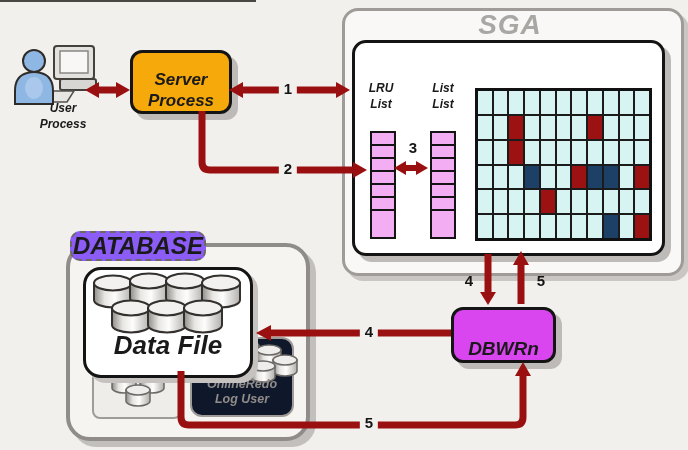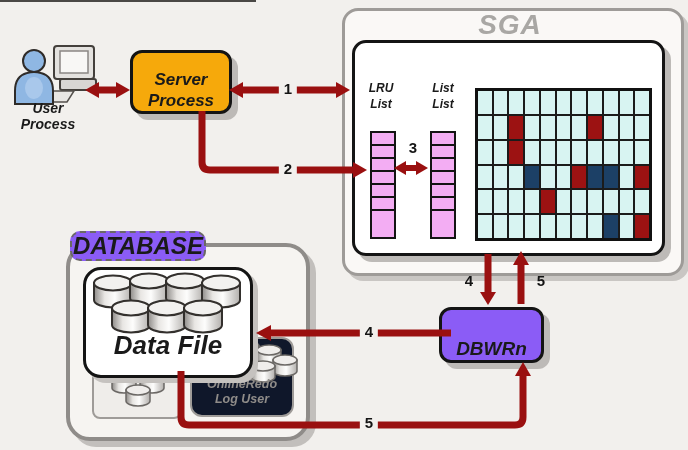--- a/index.html
+++ b/index.html
@@ -29,38 +29,38 @@
          grid-template-columns:repeat(11,1fr);grid-template-rows:repeat(6,1fr);
          gap:2px;background:#1B1B1B;border:3px solid #111;z-index:3;}
   .bgrid .cell{background:#D8F4F2;}
   .bgrid .cell.red{background:#9C1212;}
   .bgrid .cell.blue{background:#1C4066;}
 
   .process-box{background:#F6A90B;border:3px solid #141414;border-radius:12px;
                box-shadow:6px 6px 0 #BDBAB7;display:flex;flex-direction:column;
                align-items:center;justify-content:flex-end;z-index:3;}
   .server-box{left:130px;top:50px;width:96px;height:58px;font-size:17px;line-height:21px;}
-  .dbwr-box{left:439px;top:307px;width:99px;height:50px;background:#8b5cf6;font-size:19px;z-index:3;}
+  .dbwr-box{left:451px;top:307px;width:99px;height:50px;background:#d946ef;font-size:19px;z-index:3;}
 
   .db-container{left:66px;top:243px;width:236px;height:190px;background:#F6F4F1;
                 border:4px solid #8F8C89;border-radius:24px;box-shadow:6px 6px 0 #C2BFBC;z-index:1;}
   .db-label{left:70px;top:231px;width:132px;height:26px;background:#8b5cf6;border:2px dashed #6B6865;
             border-radius:10px;font-size:24px;line-height:26px;z-index:4;}
   .ctl-box{left:92px;top:358px;width:86px;height:57px;background:#EFEDEA;border:2px solid #9E9B98;
            border-radius:8px;z-index:2;}
   .ctl-label{left:92px;bottom:0;width:86px;position:absolute;font-size:12px;color:#8F8C89;
              line-height:18px;}
   .redo-box{left:190px;top:337px;width:100px;height:76px;background:#0f172a;border:2px solid #9E9B98;
             border-radius:12px;z-index:2;}
   .gray-2line{font-size:12.5px;line-height:15px;color:#8F8C89;}
   .datafile-box{left:83px;top:267px;width:164px;height:105px;background:#FFFFFF;border:3px solid #141414;
                 border-radius:18px;box-shadow:5px 5px 0 #C5C2BF;z-index:3;}
   .datafile-label{position:absolute;left:0;bottom:14px;width:100%;font-size:26px;}
 
-  .user-label{left:5px;top:100px;width:86px;font-size:14px;line-height:16px;z-index:3;}
+  .user-label{left:20px;top:100px;width:86px;font-size:12px;line-height:16px;z-index:3;}
 
   .arrows{left:0;top:0;width:688px;height:450px;pointer-events:none;z-index:10;}
   .num{position:absolute;transform:translate(-50%,-50%);font-weight:bold;font-size:15px;
        color:#141414;z-index:12;padding:0 5px;line-height:16px;}
   .num.gap{background:#F2F0ED;}
   .edge-strip{left:0;top:0;width:256px;height:2px;background:#4A4845;z-index:5;}
 </style>
 </head>
 <body>
 

